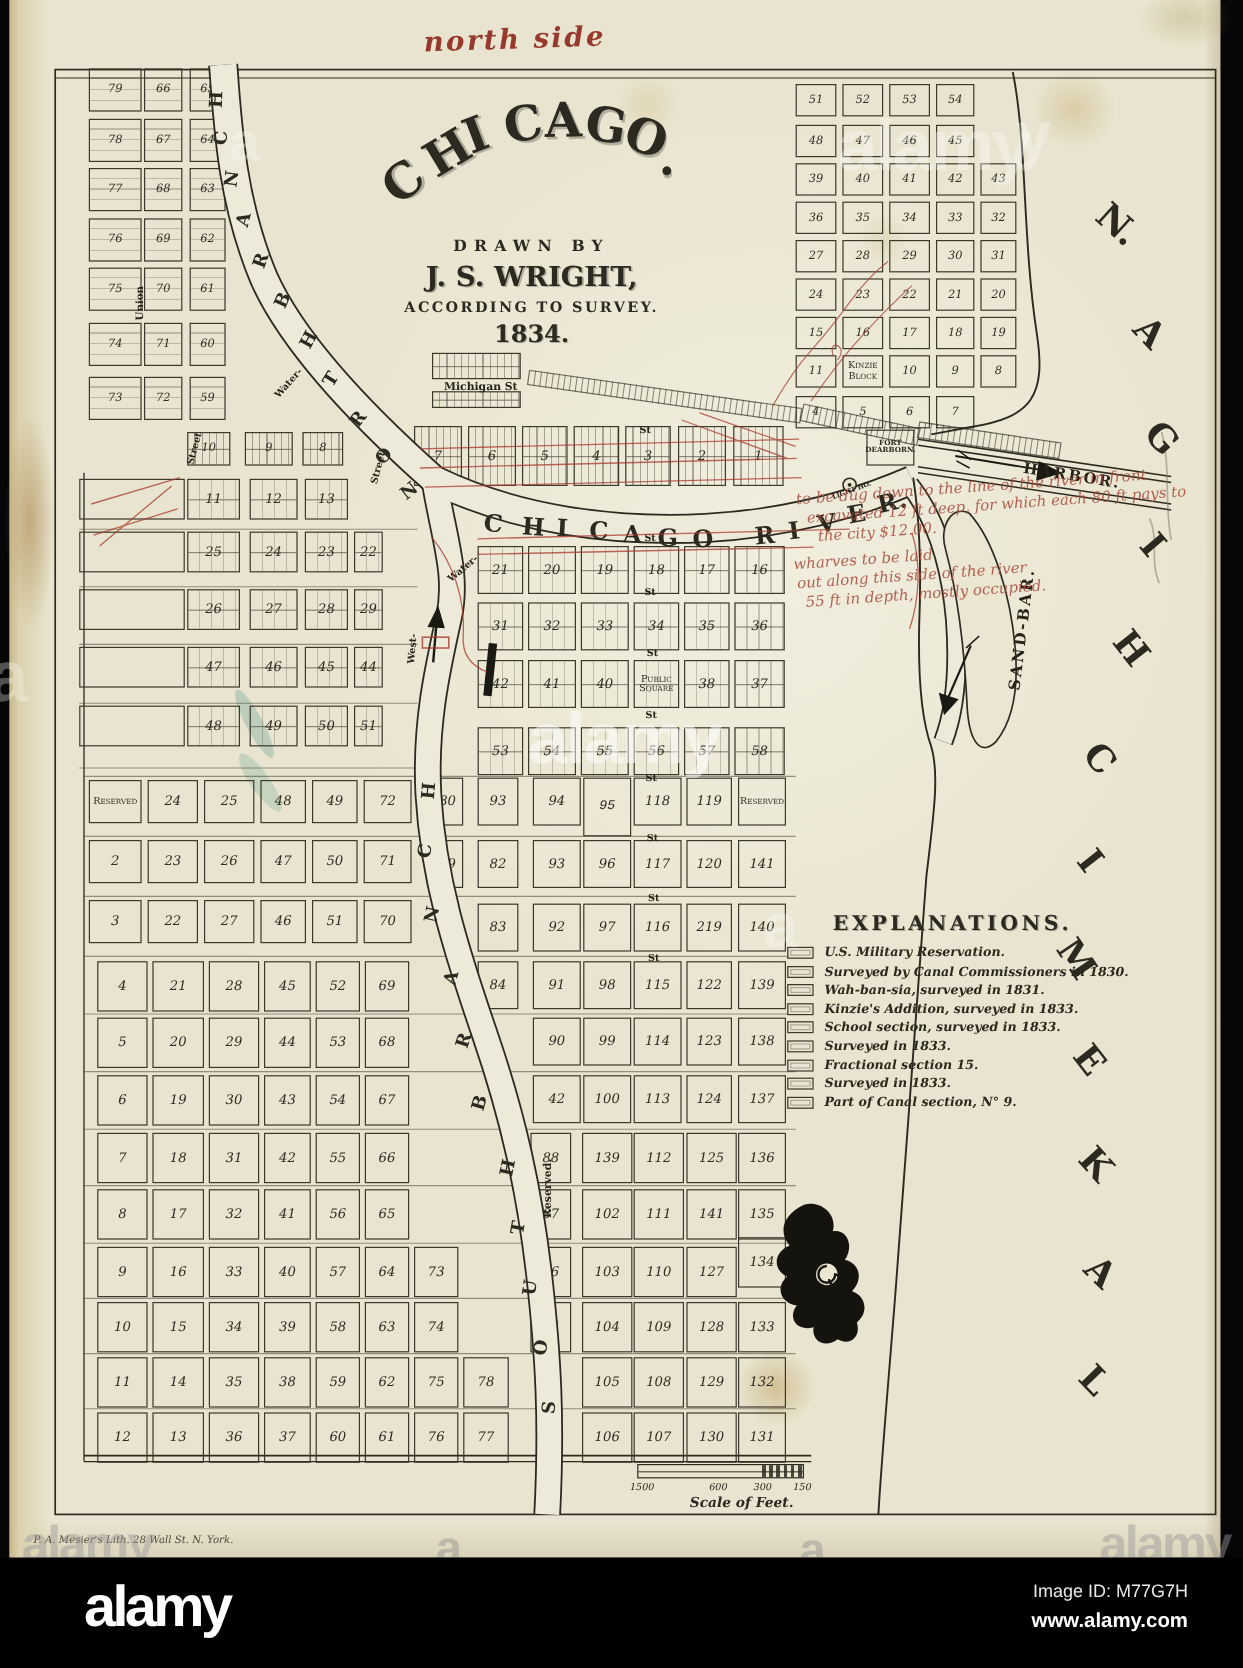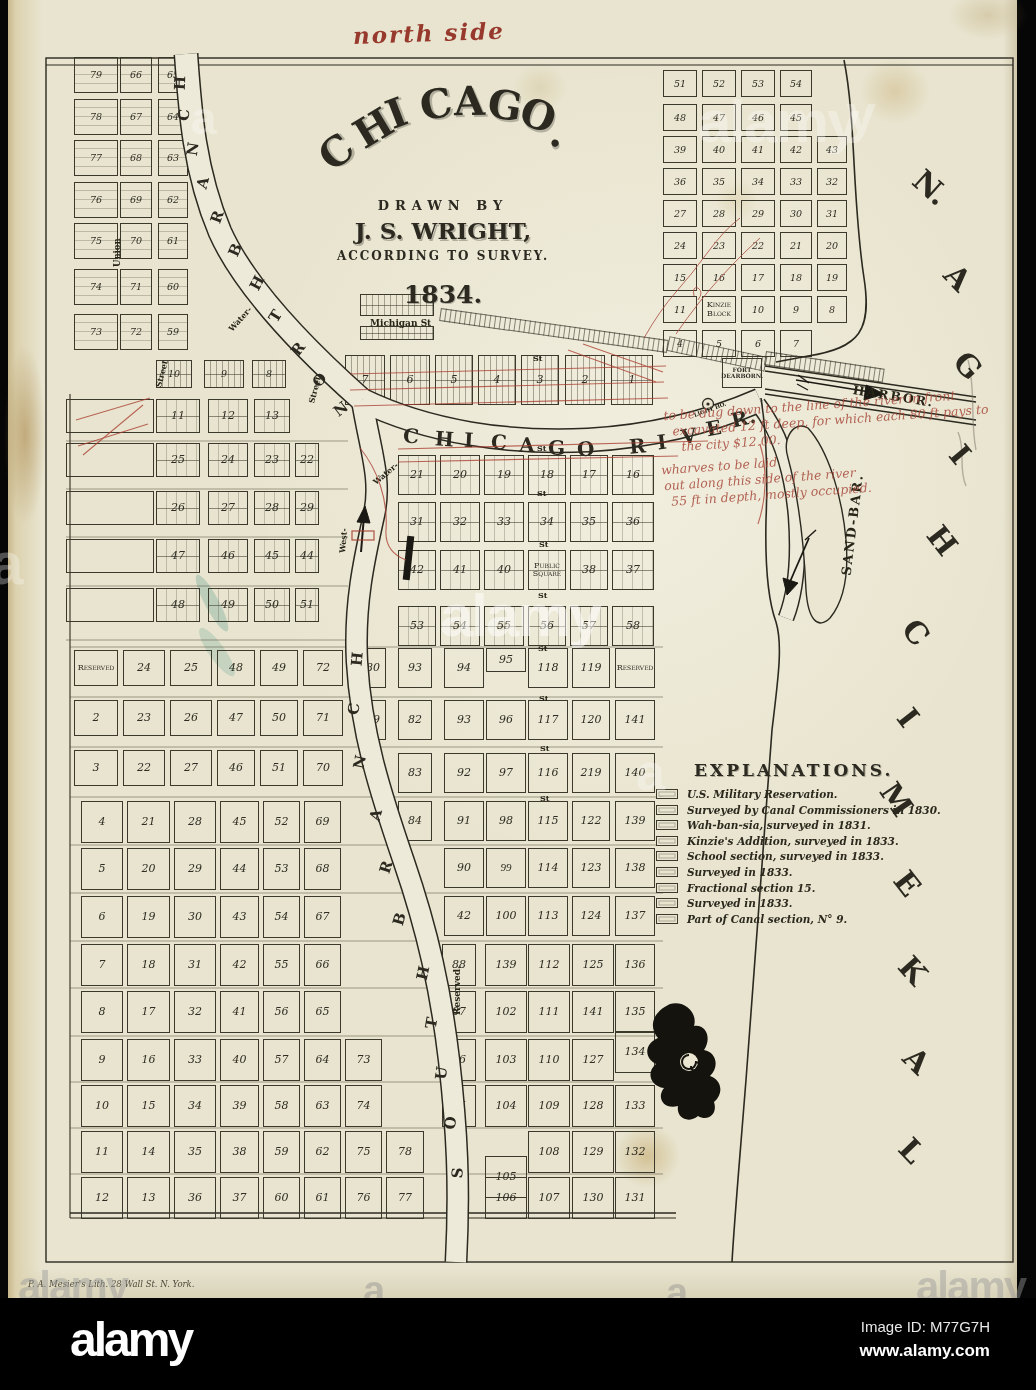--- a/index.html
+++ b/index.html
@@ -29,21 +29,21 @@
   .nletter,.rletter,.lakeletter{position:absolute;font-weight:bold;color:#2c2a20;transform-origin:50% 50%;}
   .nletter{font-size:15px;}
   .rletter{font-size:20px;letter-spacing:1px;}
   .lakeletter{font-size:30px;}
   .arcletter{position:absolute;font-weight:bold;font-size:40px;color:#2b2920;
              text-shadow:2px 2px 0 rgba(43,41,32,.28);transform-origin:50% 50%;}
   #title-sub{position:absolute;left:300px;top:198px;width:270px;text-align:center;color:#2b2920;}
   #t-drawn{font-size:13px;font-weight:bold;letter-spacing:6px;}
   #t-author{font-size:23px;font-weight:bold;margin-top:4px;text-shadow:1.5px 1.5px 0 rgba(43,41,32,.3);}
   #t-survey{font-size:12px;font-weight:bold;letter-spacing:2px;margin-top:5px;}
-  #t-year{font-size:25px;font-weight:bold;margin-top:17px;text-shadow:1px 1px 0 rgba(43,41,32,.3);}
+  #t-year{font-size:20px;font-weight:bold;margin-top:3px;text-shadow:1px 1px 0 rgba(43,41,32,.3);}
   #legend{position:absolute;left:648px;top:760px;width:300px;}
   #legend-title{font-size:17px;font-weight:bold;letter-spacing:3px;color:#2b2920;margin:0 0 8px 38px;
                 text-shadow:1px 1px 0 rgba(43,41,32,.3);}
   .legend-item{display:flex;align-items:center;gap:9px;margin-bottom:3.6px;font-style:italic;
                font-size:10.5px;font-weight:bold;color:#2b281d;}
   .legend-box{width:20px;height:8px;border:1px solid #3b382c;box-shadow:inset 0 0 0 1.5px rgba(232,228,207,1),inset 0 0 0 2.5px rgba(59,56,44,.35);flex:none;}
   #scale{position:absolute;left:505px;top:1216px;width:210px;height:44px;}
   #scale-bar{position:absolute;left:18px;top:4px;width:137px;height:10px;border:1.3px solid #2c2a20;
      background:linear-gradient(rgba(44,42,32,.8),rgba(44,42,32,.8)) 0 50%/100% 1px no-repeat;}
   #scale-hatch{position:absolute;right:0;top:0;width:34px;height:100%;
@@ -239,21 +239,21 @@
         <div class="cell" style="left: 119px; top: 1177px; width: 43px; height: 42px;">13</div>
         <div class="cell" style="left: 166px; top: 1177px; width: 42px; height: 42px;">36</div>
         <div class="cell" style="left: 212px; top: 1177px; width: 39px; height: 42px;">37</div>
         <div class="cell" style="left: 255px; top: 1177px; width: 37px; height: 42px;">60</div>
         <div class="cell" style="left: 296px; top: 1177px; width: 37px; height: 42px;">61</div>
         <div class="cell" style="left: 337px; top: 1177px; width: 37px; height: 42px;">76</div>
         <div class="cell" style="left: 378px; top: 1177px; width: 38px; height: 42px;">77</div>
         <div class="cell" style="left: 352px; top: 648px; width: 26px; height: 40px;">80</div>
         <div class="cell" style="left: 390px; top: 648px; width: 34px; height: 40px;">93</div>
         <div class="cell" style="left: 436px; top: 648px; width: 40px; height: 40px;">94</div>
-        <div class="cell" style="left: 478px; top: 648px; width: 40px; height: 24px;">95</div>
+        <div class="cell" style="left: 478px; top: 648px; width: 40px; height: 49px; font-family: Liberation Mono, monospace;">95</div>
         <div class="cell" style="left: 520px; top: 648px; width: 40px; height: 40px;">118</div>
         <div class="cell" style="left: 564px; top: 648px; width: 38px; height: 40px;">119</div>
         <div class="cell txt" style="left: 607px; top: 648px; width: 40px; height: 40px;">Reserved</div>
         <div class="cell" style="left: 352px; top: 700px; width: 26px; height: 40px;">79</div>
         <div class="cell" style="left: 390px; top: 700px; width: 34px; height: 40px;">82</div>
         <div class="cell" style="left: 436px; top: 700px; width: 40px; height: 40px;">93</div>
         <div class="cell" style="left: 478px; top: 700px; width: 40px; height: 40px;">96</div>
         <div class="cell" style="left: 520px; top: 700px; width: 40px; height: 40px;">117</div>
         <div class="cell" style="left: 564px; top: 700px; width: 38px; height: 40px;">120</div>
         <div class="cell" style="left: 607px; top: 700px; width: 40px; height: 40px;">141</div>
@@ -263,21 +263,21 @@
         <div class="cell" style="left: 520px; top: 753px; width: 40px; height: 40px;">116</div>
         <div class="cell" style="left: 564px; top: 753px; width: 38px; height: 40px;">219</div>
         <div class="cell" style="left: 607px; top: 753px; width: 40px; height: 40px;">140</div>
         <div class="cell" style="left: 390px; top: 801px; width: 34px; height: 40px;">84</div>
         <div class="cell" style="left: 436px; top: 801px; width: 40px; height: 40px;">91</div>
         <div class="cell" style="left: 478px; top: 801px; width: 40px; height: 40px;">98</div>
         <div class="cell" style="left: 520px; top: 801px; width: 40px; height: 40px;">115</div>
         <div class="cell" style="left: 564px; top: 801px; width: 38px; height: 40px;">122</div>
         <div class="cell" style="left: 607px; top: 801px; width: 40px; height: 40px;">139</div>
         <div class="cell" style="left: 436px; top: 848px; width: 40px; height: 40px;">90</div>
-        <div class="cell" style="left: 478px; top: 848px; width: 40px; height: 40px; font-family: Liberation Serif, serif;">99</div>
+        <div class="cell" style="left: 478px; top: 848px; width: 40px; height: 40px;">99</div>
         <div class="cell" style="left: 520px; top: 848px; width: 40px; height: 40px;">114</div>
         <div class="cell" style="left: 564px; top: 848px; width: 38px; height: 40px;">123</div>
         <div class="cell" style="left: 607px; top: 848px; width: 40px; height: 40px;">138</div>
         <div class="cell" style="left: 436px; top: 896px; width: 40px; height: 40px;">42</div>
         <div class="cell" style="left: 478px; top: 896px; width: 40px; height: 40px;">100</div>
         <div class="cell" style="left: 520px; top: 896px; width: 40px; height: 40px;">113</div>
         <div class="cell" style="left: 564px; top: 896px; width: 38px; height: 40px;">124</div>
         <div class="cell" style="left: 607px; top: 896px; width: 40px; height: 40px;">137</div>
         <div class="cell" style="left: 434px; top: 944px; width: 34px; height: 42px;">88</div>
         <div class="cell" style="left: 477px; top: 944px; width: 42px; height: 42px;">139</div>
@@ -292,21 +292,21 @@
         <div class="cell" style="left: 434px; top: 1039px; width: 34px; height: 42px;">86</div>
         <div class="cell" style="left: 477px; top: 1039px; width: 42px; height: 42px;">103</div>
         <div class="cell" style="left: 520px; top: 1039px; width: 42px; height: 42px;">110</div>
         <div class="cell" style="left: 564px; top: 1039px; width: 42px; height: 42px;">127</div>
         <div class="cell" style="left: 607px; top: 1031px; width: 40px; height: 42px;">134</div>
         <div class="cell" style="left: 434px; top: 1085px; width: 34px; height: 42px;">85</div>
         <div class="cell" style="left: 477px; top: 1085px; width: 42px; height: 42px;">104</div>
         <div class="cell" style="left: 520px; top: 1085px; width: 42px; height: 42px;">109</div>
         <div class="cell" style="left: 564px; top: 1085px; width: 42px; height: 42px;">128</div>
         <div class="cell" style="left: 607px; top: 1085px; width: 40px; height: 42px;">133</div>
-        <div class="cell" style="left: 477px; top: 1156px; width: 42px; height: 42px; font-style: italic;">105</div>
+        <div class="cell" style="left: 477px; top: 1131px; width: 42px; height: 42px; font-style: italic;">105</div>
         <div class="cell" style="left: 520px; top: 1131px; width: 42px; height: 42px;">108</div>
         <div class="cell" style="left: 564px; top: 1131px; width: 42px; height: 42px;">129</div>
         <div class="cell" style="left: 607px; top: 1131px; width: 40px; height: 42px;">132</div>
         <div class="cell" style="left: 477px; top: 1177px; width: 42px; height: 42px;">106</div>
         <div class="cell" style="left: 520px; top: 1177px; width: 42px; height: 42px;">107</div>
         <div class="cell" style="left: 564px; top: 1177px; width: 42px; height: 42px;">130</div>
         <div class="cell" style="left: 607px; top: 1177px; width: 40px; height: 42px;">131</div>
         <div class="cell lots2" style="left: 390px; top: 455px; width: 38px; height: 40px;">21</div>
         <div class="cell lots2" style="left: 432px; top: 455px; width: 40px; height: 40px;">20</div>
         <div class="cell lots2" style="left: 476px; top: 455px; width: 40px; height: 40px;">19</div>
@@ -556,20 +556,32 @@
             <div class="legend-box"></div>
             <span>Surveyed in 1833.</span>
           </div>
           <div class="legend-item">
             <div class="legend-box"></div>
             <span>Part of Canal section, N° 9.</span>
           </div>
         </div>
     </div>
 
+    <div id="scale">
+      <div id="scale-bar">
+          <div id="scale-hatch"></div>
+        </div>
+      <div id="scale-ticks">
+          <div class="scale-tick" style="left: 12px;">1500</div>
+          <div class="scale-tick" style="left: 78px;">600</div>
+          <div class="scale-tick" style="left: 115px;">300</div>
+          <div class="scale-tick" style="left: 148px;">150</div>
+        </div>
+      <div id="scale-caption">Scale of Feet.</div>
+    </div>
 
     <div id="imprint">P. A. Mesier's Lith. 28 Wall St. N. York.</div>
 
     <div id="top-note" class="hw">north side</div>
     <div id="harbor-note">
         <div class="hnline" style="margin-left: 6px;">to be dug down to the line of the river in front</div>
         <div class="hnline" style="margin-left: 14px;">excavated 12 ft deep, for which each 80 ft pays to</div>
         <div class="hnline" style="margin-left: 22px;">the city $12.00.</div>
         <div class="hnline" style="margin-left: 0px; margin-top: 6px;">wharves to be laid</div>
         <div class="hnline" style="margin-left: 2px;">out along this side of the river</div>

